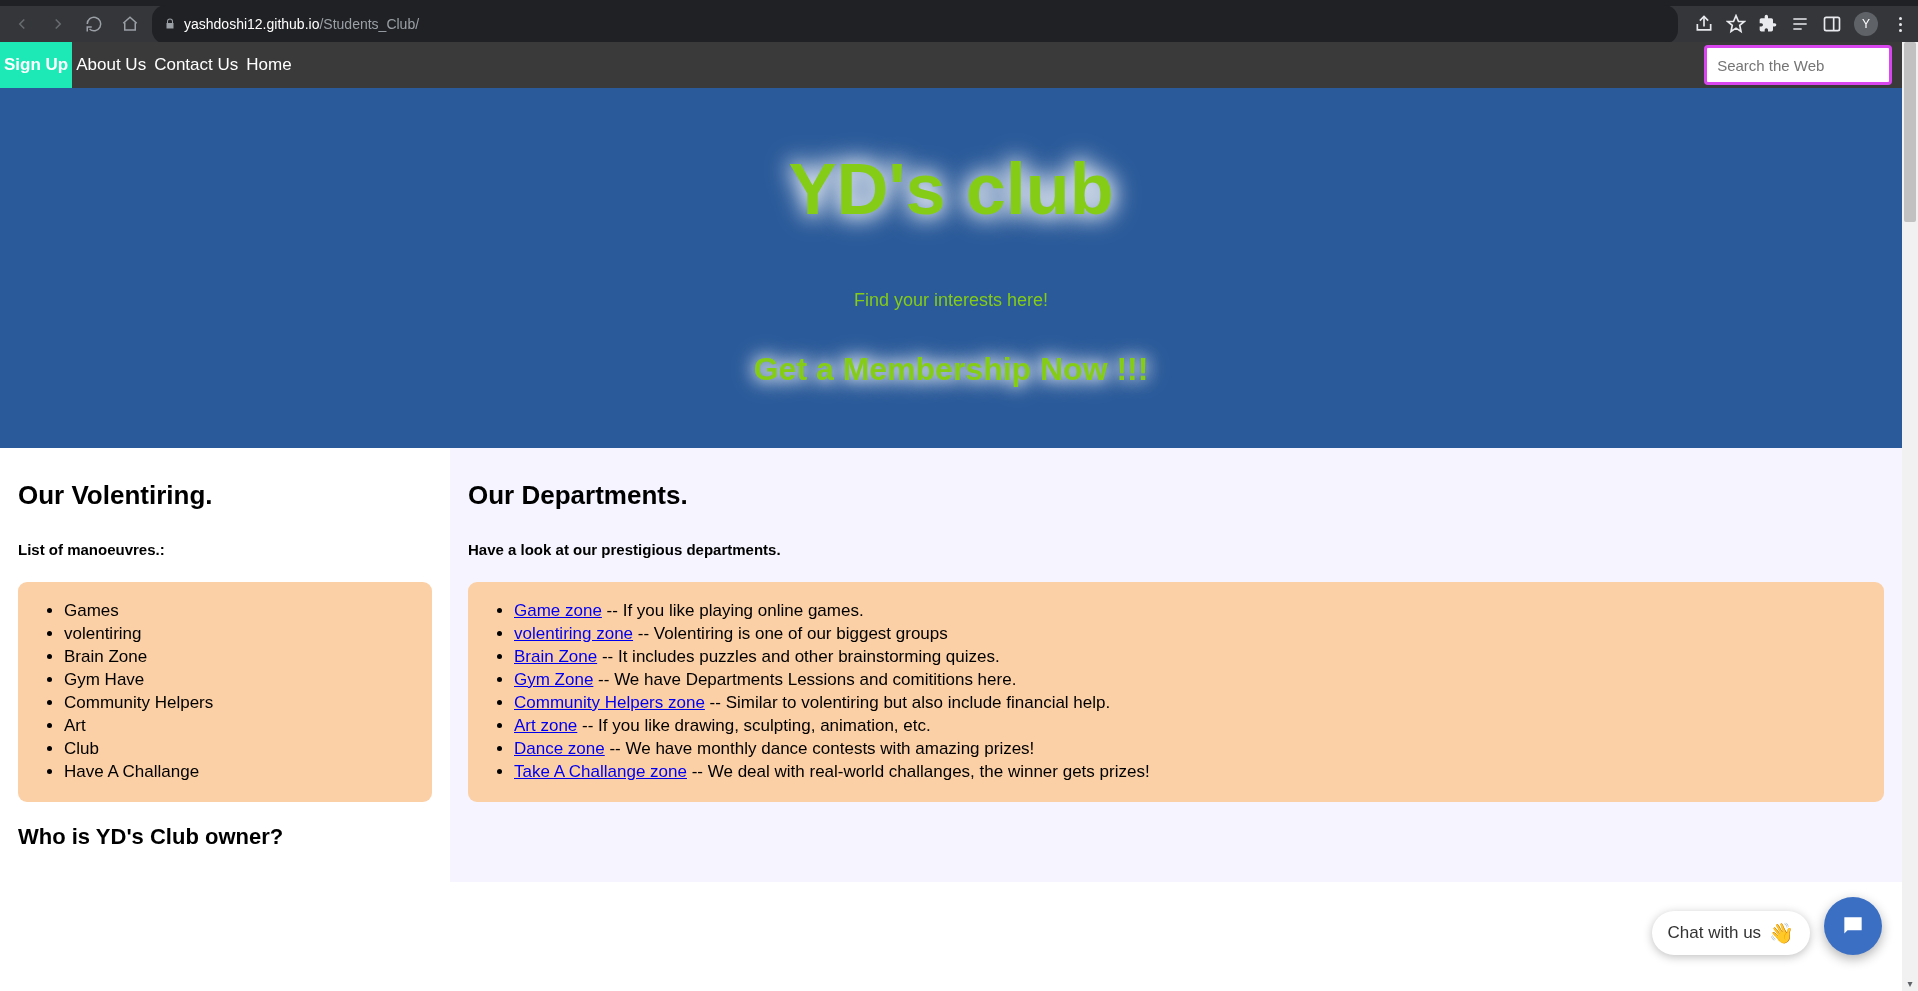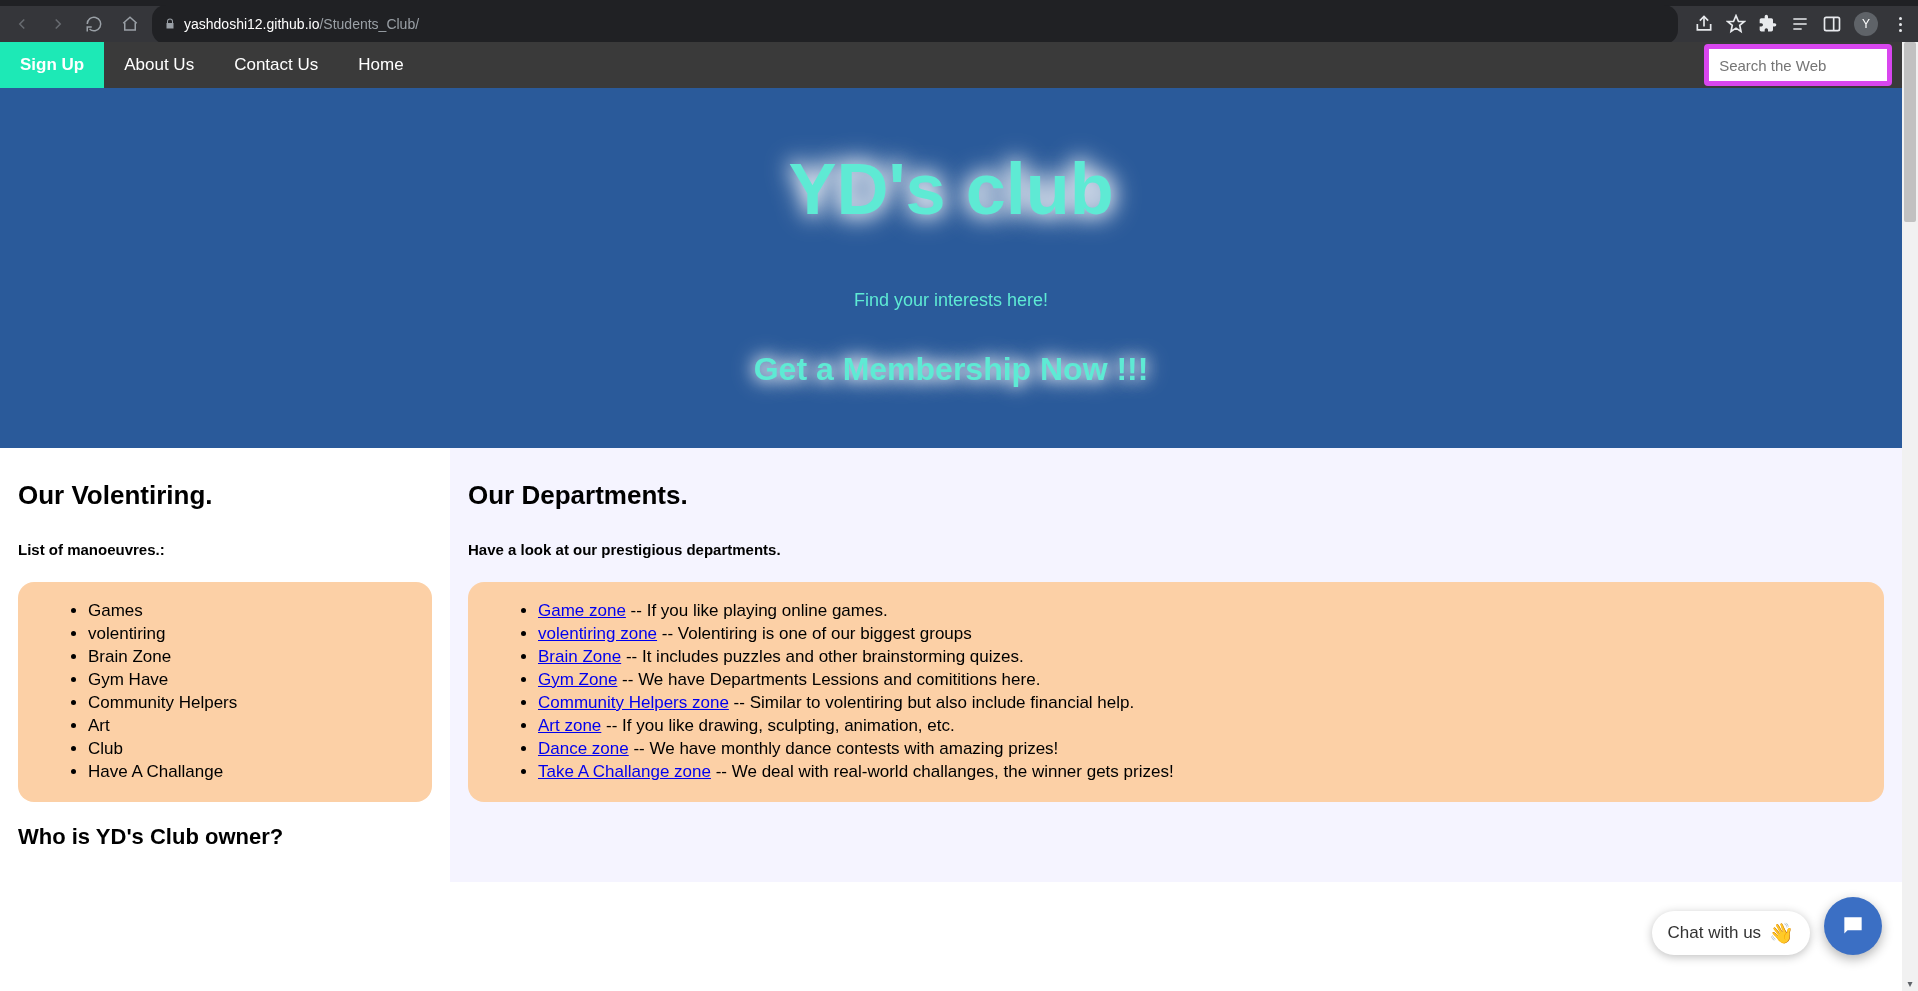--- a/index.html
+++ b/index.html
@@ -70,41 +70,41 @@
 .navbar {
   background: #3a3a3a;
   height: 46px;
   display: flex;
   align-items: stretch;
   padding-right: 10px;
 }
 .navbar a {
   color: #fff;
   text-decoration: none;
-  padding: 0 20px;
+  padding: 0 4px;
   display: flex;
   align-items: center;
   font-size: 17px;
 }
 .navbar a.signup { background: #1de9b6; color: #fff; font-weight: bold; }
 .navbar .spacer { flex: 1; }
 .navbar .search {
   align-self: center;
   height: 40px;
   width: 188px;
-  border: 5px solid #d946ef;
+  border: 3px solid #d946ef;
   border-radius: 4px;
   background: #fff;
   color: #555;
   padding: 16px 10px;
   font-size: 15px;
 }
 .hero {
   background: #2a5a9a;
-  color: #5eead4;
+  color: #84cc16;
   text-align: center;
   padding: 60px 20px 60px;
 }
 .hero h1 {
   font-size: 72px;
   font-weight: bold;
   text-shadow: 0 0 20px #fff, 0 0 30px #fff;
   margin-bottom: 60px;
 }
 .hero .tag {
@@ -129,22 +129,22 @@
 .right {
   flex: 1;
   background: #f5f4ff;
   padding: 32px 18px;
   color: #000;
 }
 h3.section { font-size: 26px; font-weight: bold; margin-bottom: 30px; }
 .sub { font-weight: bold; font-size: 15px; margin-bottom: 24px; }
 .card {
   background: #fcd0a6;
-  border-radius: 16px;
-  padding: 18px 36px;
+  border-radius: 9px;
+  padding: 18px 12px;
   margin-bottom: 22px;
 }
 .card ul { list-style: disc; padding-left: 34px; }
 .card li { font-size: 17px; line-height: 1.35; color: #000; }
 .card li a { color: #0000ee; text-decoration: underline; }
 h3.owner { font-size: 22px; font-weight: bold; }
 
 .chat-widget {
   position: absolute;
   right: 36px;

